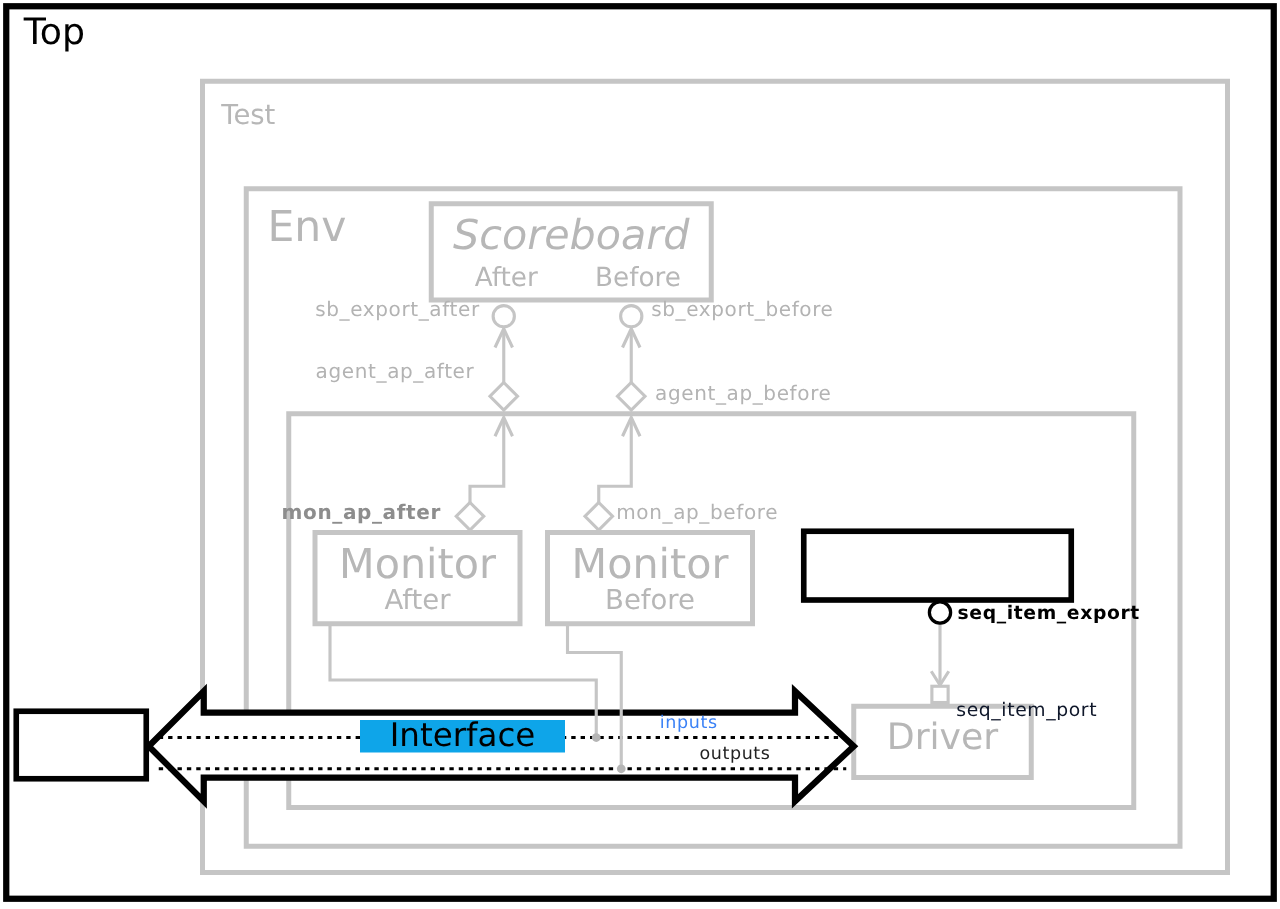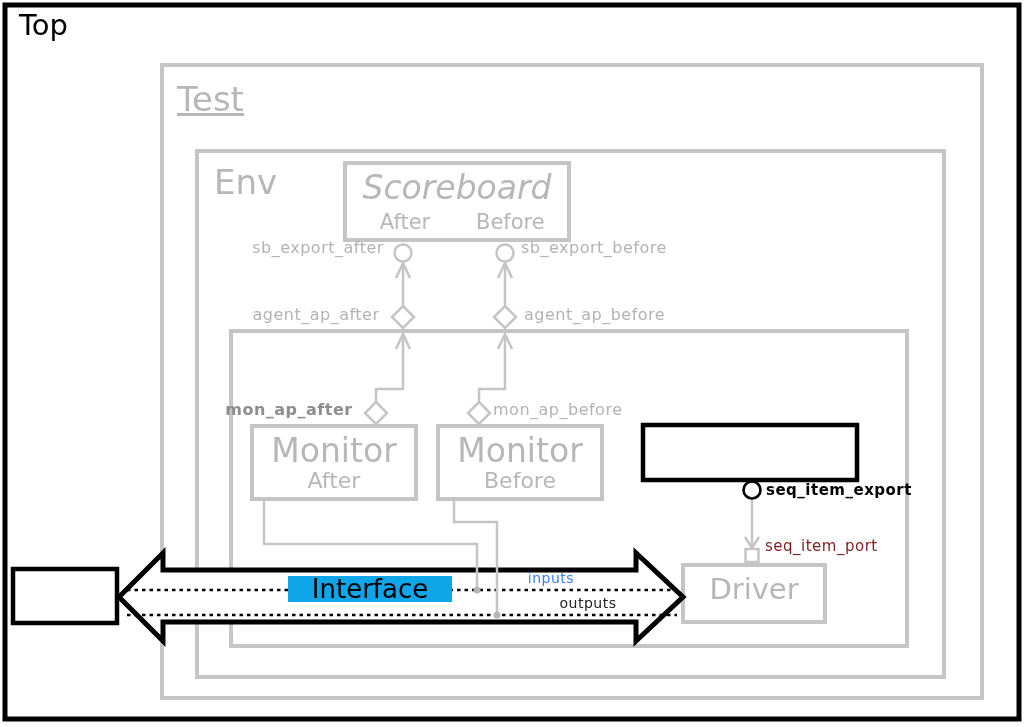--- a/index.html
+++ b/index.html
@@ -65,40 +65,40 @@
     <circle cx="477" cy="590" r="3.5" fill="#b5b5b5"></circle>
     <path d="M454 500 V522 H497 V613" stroke="#c5c5c5" stroke-width="2.5" fill="none"></path>
     <circle cx="497" cy="615" r="3.5" fill="#b5b5b5"></circle>
 
     <rect x="643" y="425" width="214" height="55" fill="#fff" stroke="#000" stroke-width="4.5"></rect>
     <circle cx="752" cy="490" r="8.5" fill="#fff" stroke="#000" stroke-width="2.6"></circle>
     <rect x="13" y="569" width="104" height="54" fill="#fff" stroke="#000" stroke-width="4.5"></rect>
   </svg>
 
   <div class="lbl black" style="left:19px;top:11px;font-size:29px;">Top</div>
-  <div class="lbl gray-title" style="left:177px;top:82px;font-size:34px;text-decoration:underline;">Test</div>
+  <div class="lbl gray-title" style="left:177px;top:82px;font-size:22px;">Test</div>
   <div class="lbl gray-title" style="left:214px;top:165px;font-size:34px;">Env</div>
 
   <div class="lbl gray-title ctr" style="left:345px;top:171px;width:224px;font-size:33px;font-style:italic;">Scoreboard</div>
   <div class="lbl gray-title ctr" style="left:375px;top:212px;width:60px;font-size:21px;">After</div>
   <div class="lbl gray-title ctr" style="left:476px;top:212px;width:60px;font-size:21px;">Before</div>
 
   <div class="lbl gray-title ctr" style="left:252px;top:434px;width:164px;font-size:33px;">Monitor</div>
   <div class="lbl gray-title ctr" style="left:252px;top:470px;width:164px;font-size:22px;">After</div>
   <div class="lbl gray-title ctr" style="left:438px;top:434px;width:164px;font-size:33px;">Monitor</div>
   <div class="lbl gray-title ctr" style="left:438px;top:470px;width:164px;font-size:22px;">Before</div>
 
   <div class="lbl gray-title ctr" style="left:683px;top:575px;width:142px;font-size:29px;">Driver</div>
 
   <div class="lbl black ctr" style="left:288px;top:576px;width:164px;font-size:26px;background:#0ea5e9;">Interface</div>
   <div class="lbl ctr" style="left:516px;top:571px;width:70px;font-size:14px;color:#3b82f6;letter-spacing:.5px;">inputs</div>
   <div class="lbl ctr" style="left:553px;top:596px;width:70px;font-size:14px;color:#222;letter-spacing:.5px;">outputs</div>
 
   <div class="lbl gray-port rgt" style="left:248px;top:240px;width:140px;">sb_export_after</div>
   <div class="lbl gray-port" style="left:521px;top:240px;">sb_export_before</div>
-  <div class="lbl gray-port rgt" style="left:246px;top:307px;width:140px;">agent_ap_after</div>
+  <div class="lbl gray-port rgt" style="left:246px;top:289px;width:140px;">agent_ap_after</div>
   <div class="lbl gray-port" style="left:524px;top:307px;">agent_ap_before</div>
   <div class="lbl gray-port rgt" style="left:219px;top:402px;width:140px;font-weight:bold;color:#8d8d8d;">mon_ap_after</div>
   <div class="lbl gray-port" style="left:493px;top:402px;">mon_ap_before</div>
   <div class="lbl" style="left:766px;top:483px;font-size:15px;color:#000;font-weight:600;letter-spacing:.5px;">seq_item_export</div>
-  <div class="lbl" style="left:765px;top:539px;font-size:15px;color:#7f1d1d;letter-spacing:.5px;">seq_item_port</div>
+  <div class="lbl" style="left:765px;top:561px;font-size:15px;color:#0f172a;letter-spacing:.5px;">seq_item_port</div>
 
 </div>
 
 </body></html>

